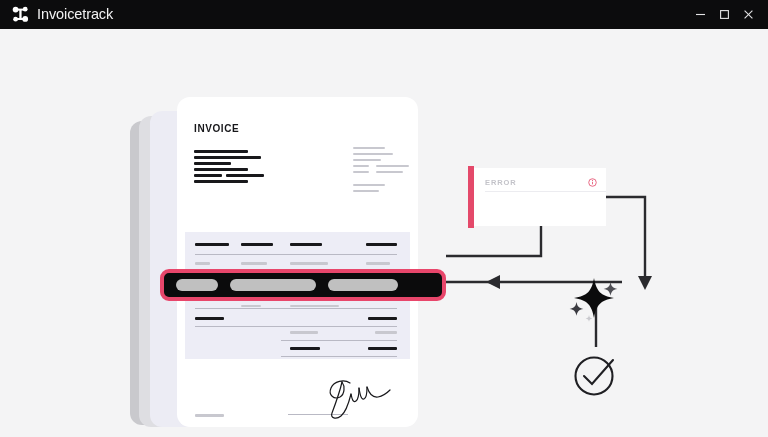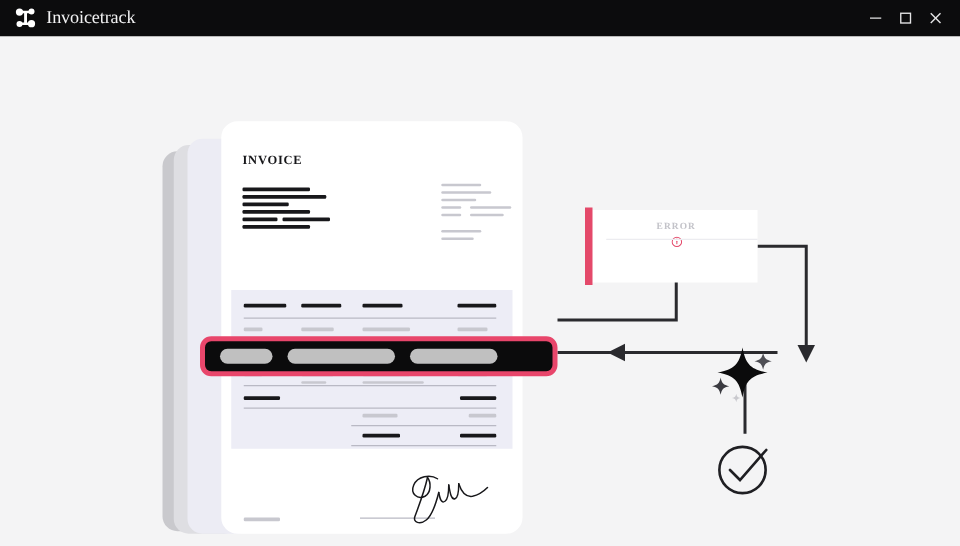--- a/index.html
+++ b/index.html
@@ -7,21 +7,20 @@
   body {
     font-family: "Liberation Sans", sans-serif;
     background:#f4f4f5;
     overflow:hidden;
   }
   #app {
     position:relative;
     width:768px; height:437px;
     background:#f4f4f5;
     overflow:hidden;
-    font-family:Liberation Serif, serif;
   }
 
   
   #titlebar {
     position:absolute; top:0; left:0;
     width:768px; height:29px;
     background:#0c0c0d;
     display:flex; align-items:center;
     z-index:60;
   }
@@ -107,21 +106,21 @@
     z-index:25;
   }
   #error-bar {
     position:absolute; left:0px; top:-2px;
     width:6px; height:62px;
     background:#e4496a;
   }
   #error-head {
     position:absolute; left:17px; top:8px; right:9px;
     height:12px;
-    display:flex; align-items:center; justify-content:space-between;flex-direction:column;
+    display:flex; align-items:center; justify-content:space-between;
   }
   #error-label {
     font-size:7.5px; letter-spacing:0.9px; font-weight:bold;
     color:#c3c3c9;
   }
   #error-divider {
     position:absolute; left:17px; right:0px; top:23px;
     height:1px; background:#ececf0;
   }
   #error-msg {

